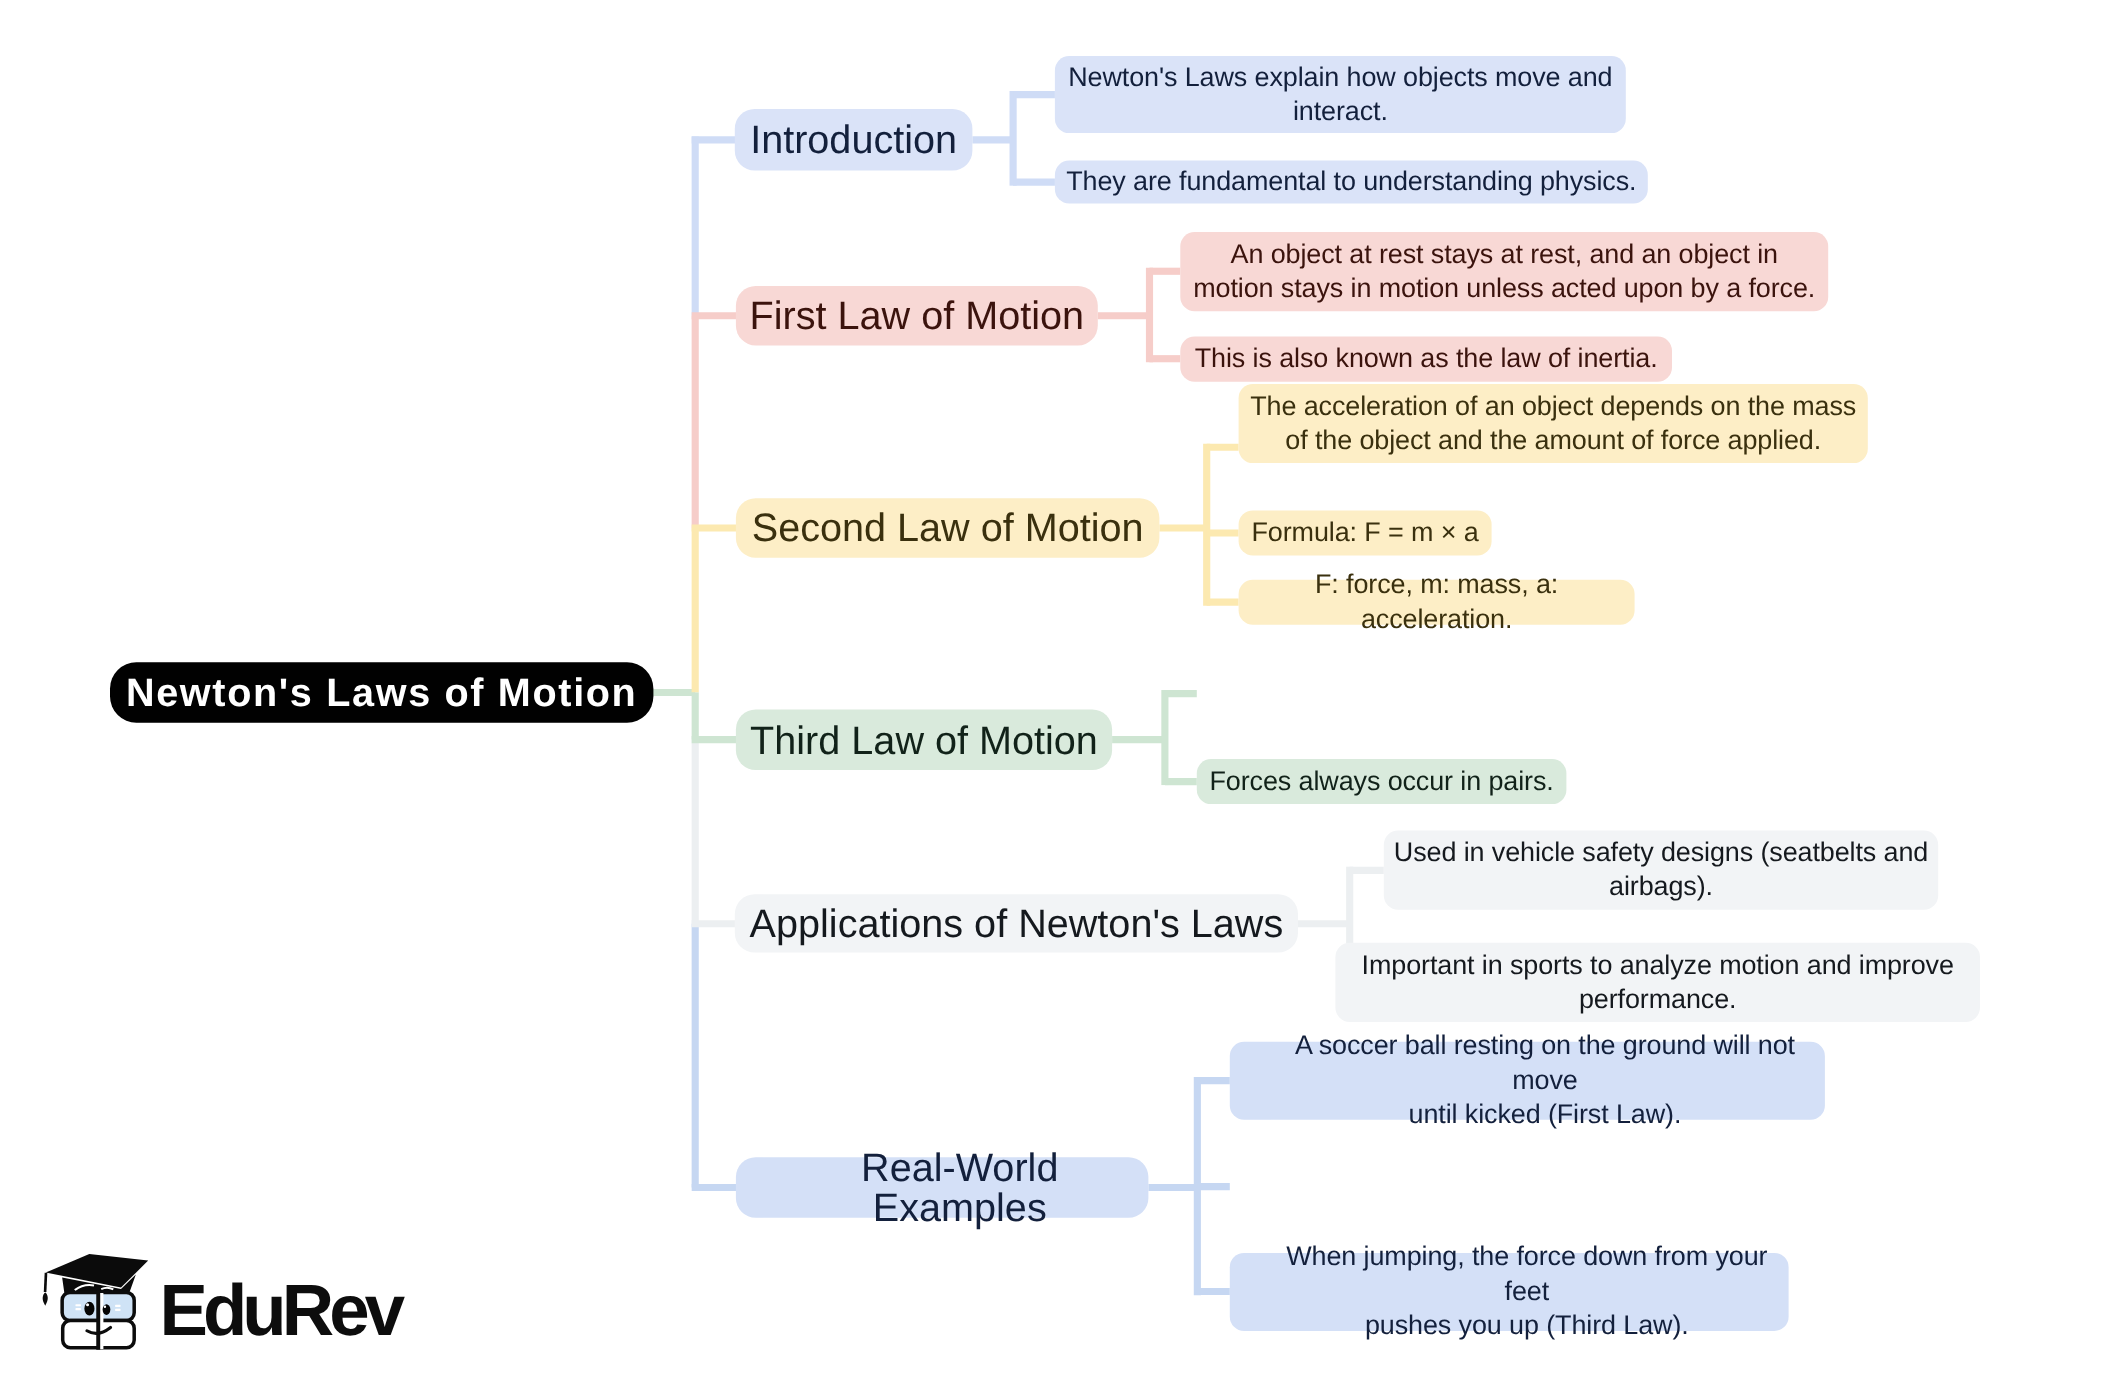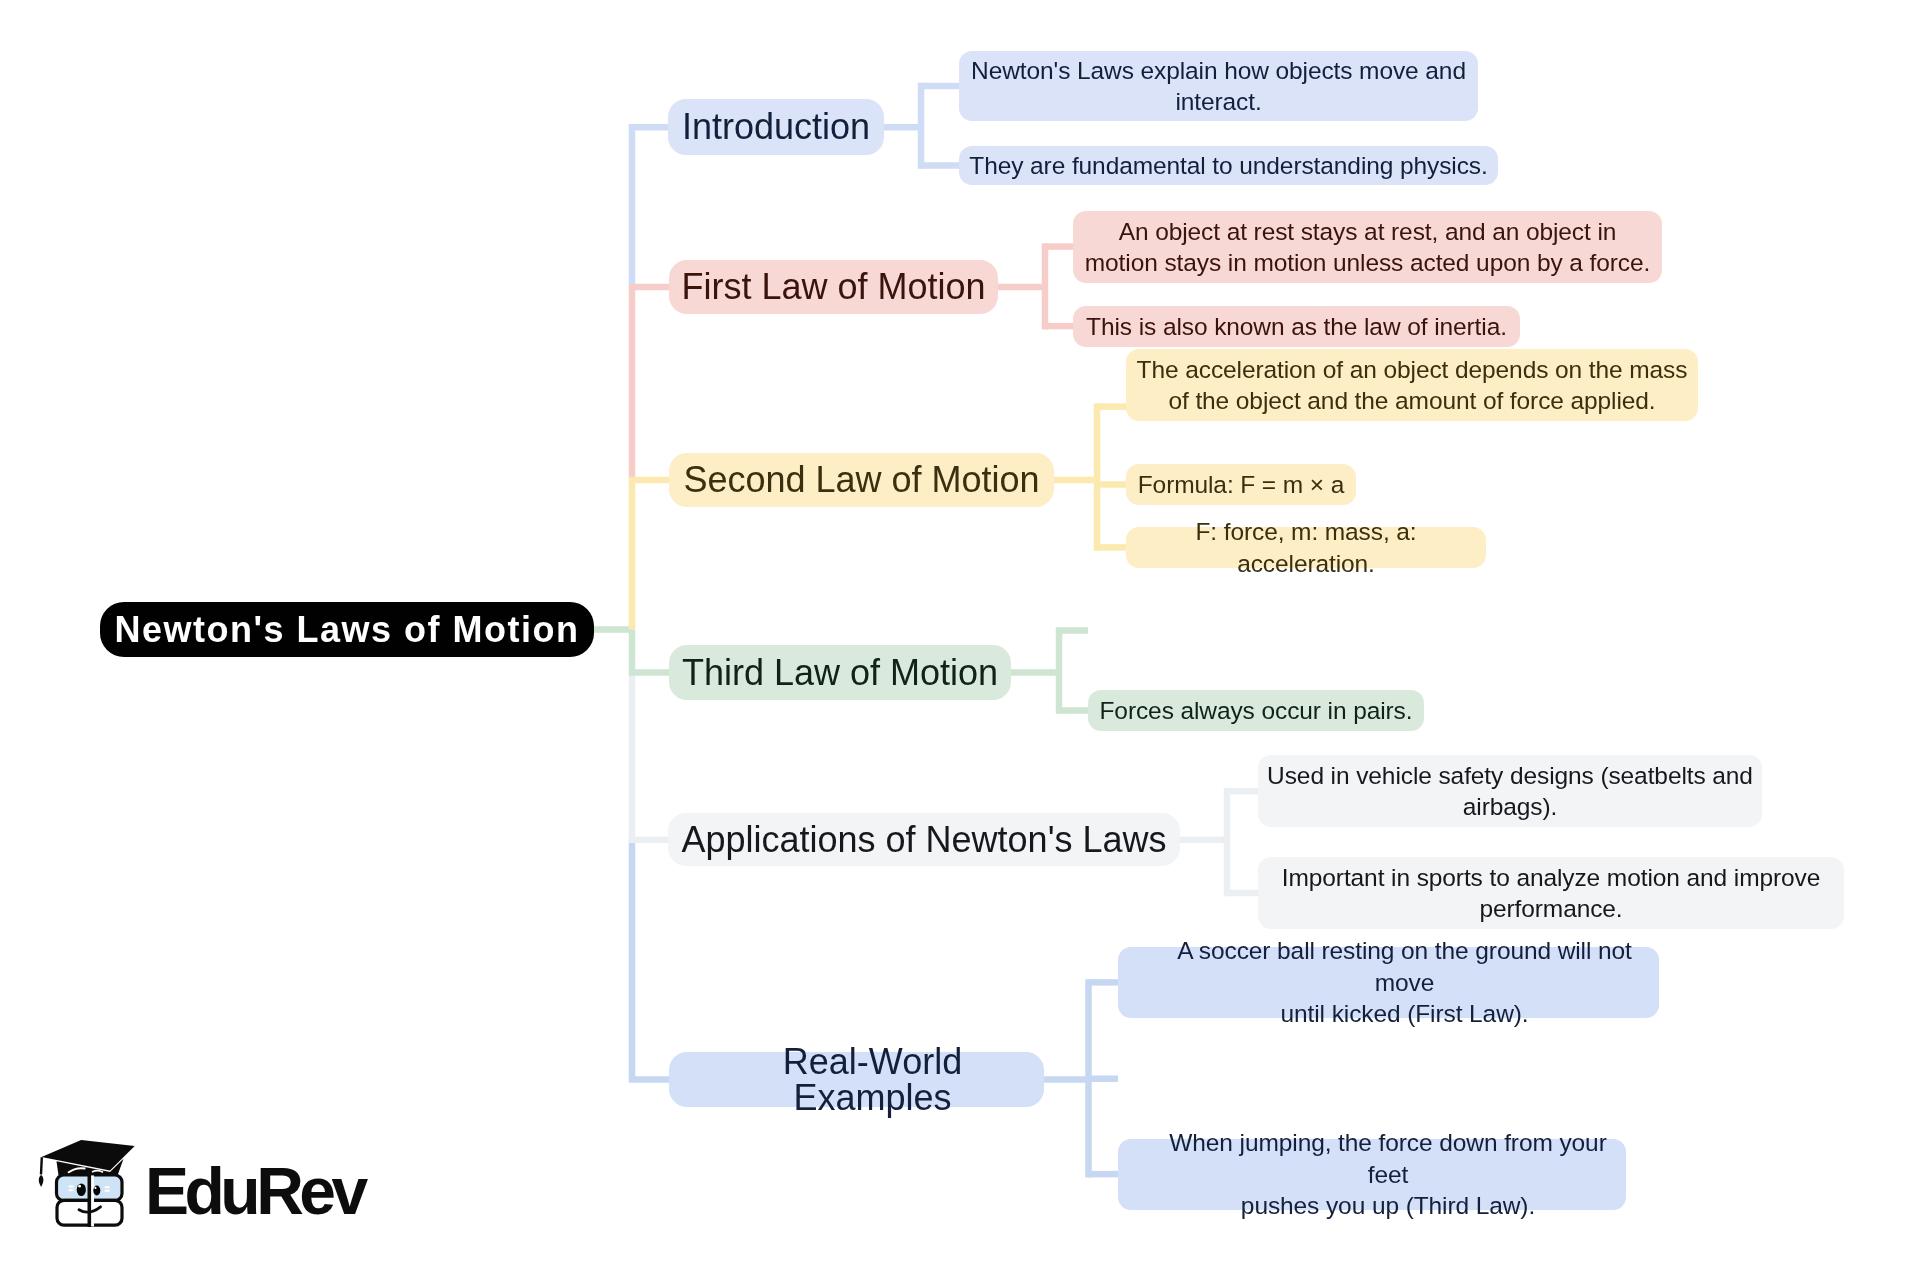--- a/index.html
+++ b/index.html
@@ -98,21 +98,21 @@
 <div class="node child tpink" style="left:1073px;top:211px;width:589px;height:72px;">An object at rest stays at rest, and an object in<br>motion stays in motion unless acted upon by a force.</div>
 <div class="node child tpink" style="left:1073px;top:306px;width:447px;height:41px;">This is also known as the law of inertia.</div>
 
 <div class="node child tyellow" style="left:1126px;top:349px;width:572px;height:72px;">The acceleration of an object depends on the mass<br>of the object and the amount of force applied.</div>
 <div class="node child tyellow" style="left:1126px;top:464px;width:230px;height:41px;">Formula: F = m × a</div>
 <div class="node child tyellow" style="left:1126px;top:527px;width:360px;height:41px;">F: force, m: mass, a: acceleration.</div>
 
 <div class="node child tgreen" style="left:1088px;top:690px;width:336px;height:41px;">Forces always occur in pairs.</div>
 
 <div class="node child tgray" style="left:1258px;top:755px;width:504px;height:72px;">Used in vehicle safety designs (seatbelts and<br>airbags).</div>
-<div class="node child tgray" style="left:1258px;top:857px;width:586px;height:72px;">Important in sports to analyze motion and improve<br>performance.</div>
+<div class="node child tgray" style="left:1214px;top:857px;width:586px;height:72px;">Important in sports to analyze motion and improve<br>performance.</div>
 
 <div class="node child tblue2" style="left:1118px;top:947px;width:541px;height:71px;">A soccer ball resting on the ground will not move<br>until kicked (First Law).</div>
 <div class="node child tblue2" style="left:1118px;top:1139px;width:508px;height:71px;">When jumping, the force down from your feet<br>pushes you up (Third Law).</div>
 
 <svg class="lines" width="1915" height="1262" viewBox="0 0 1915 1262">
 
   <g>
 
     <path d="M41.5 1156.9 L81.2 1140.1 L134.7 1146 L110 1170.5 Z" fill="#0b0b0b"></path>
 

